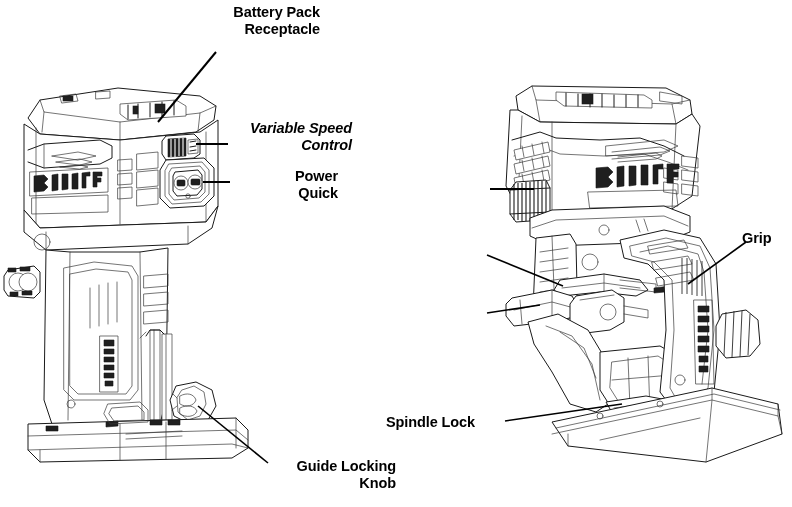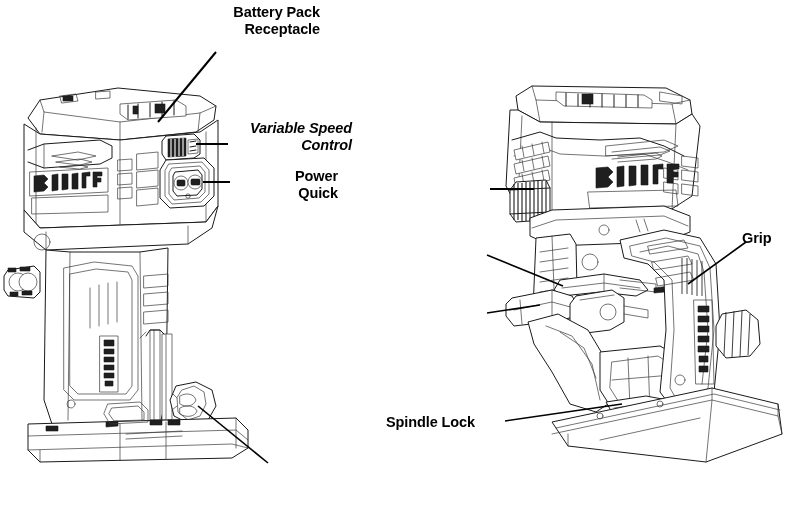--- a/index.html
+++ b/index.html
@@ -459,14 +459,16 @@
   <div class="callout-text ta-center" id="label-power-button">Power
 Quick</div>
 
 
 
 
   <div class="callout-text ta-left" id="label-grip">Grip</div>
 
   <div class="callout-text ta-left" id="label-spindle-lock">Spindle Lock</div>
 
+  <div class="callout-text ta-center" id="label-guide-locking-knob">Guide Locking
+Knob</div>
 
 </div>
 
 </body></html>

